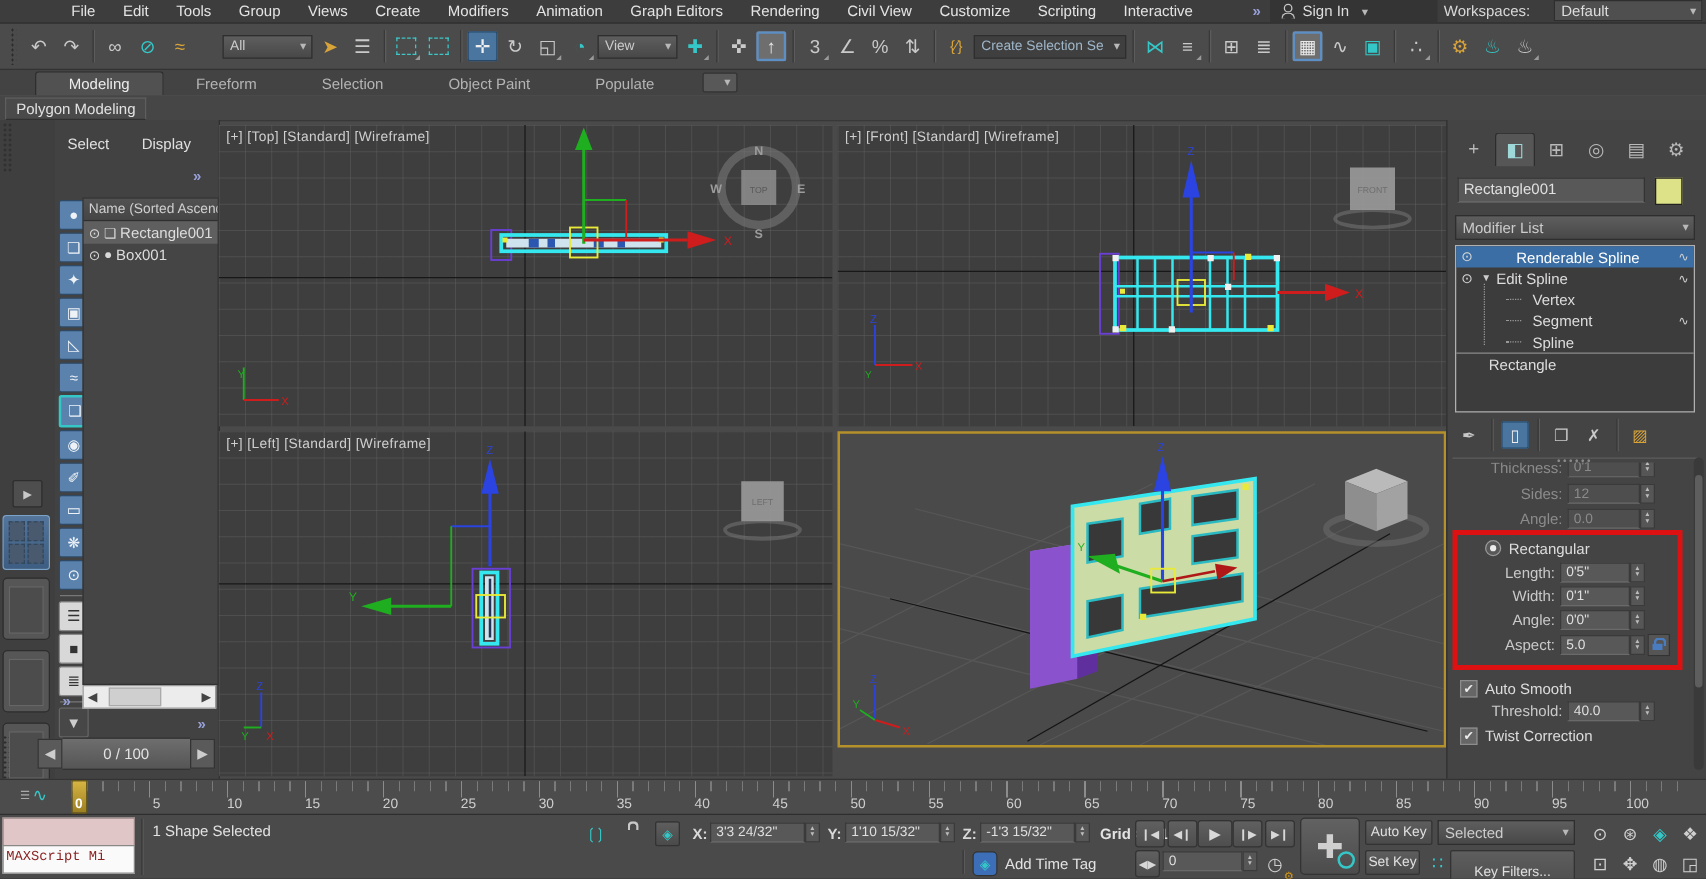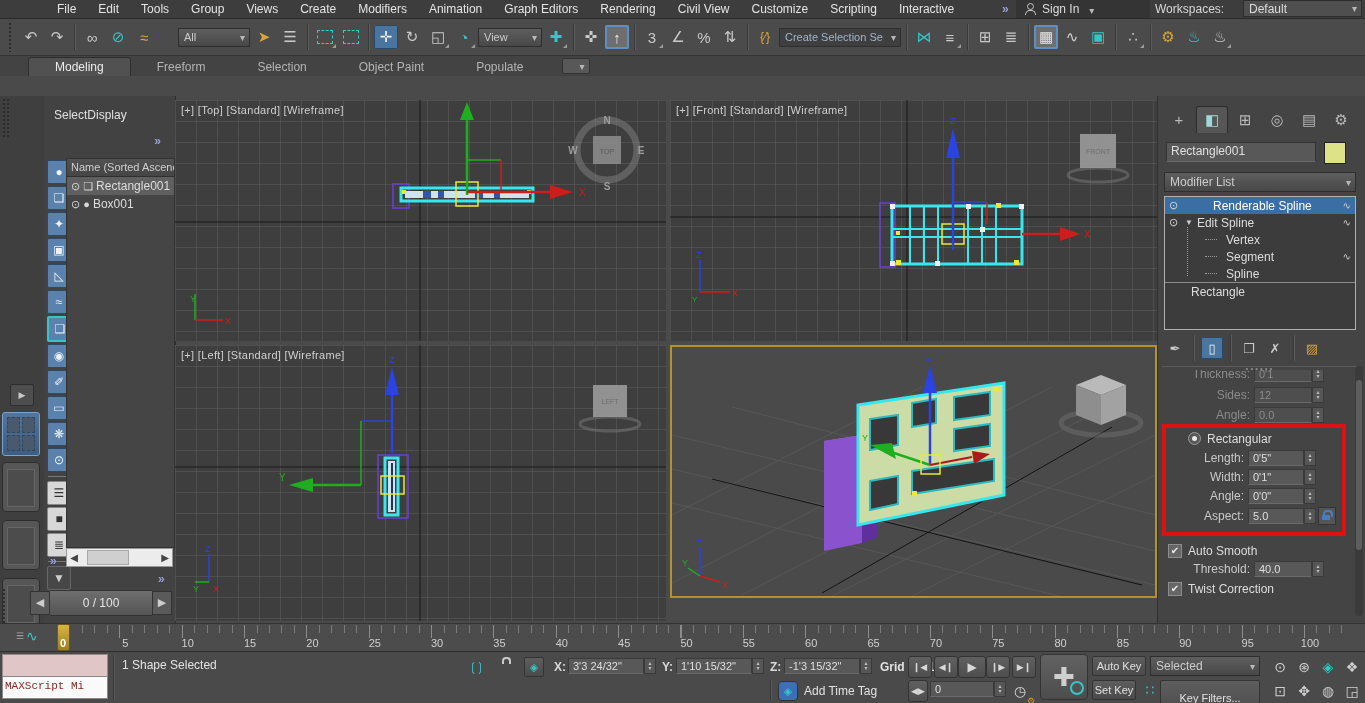--- a/index.html
+++ b/index.html
@@ -42,21 +42,21 @@
   
   #leftstrip{left:0;top:96px;width:44px;height:527px;background:#3f3f3f;}
   #leftstrip::before{content:"";position:absolute;left:2px;top:2px;width:8px;height:40px;background-image:radial-gradient(#2c2c2c 1px,transparent 1px);background-size:4px 4px;}
   #flyoutbtn{left:10px;top:288px;width:22px;height:20px;background:#4e4e4e;border:1px solid #2d2d2d;border-radius:2px;display:flex;align-items:center;justify-content:center;color:#c8c8c8;font-size:9px;}
   #subobj{left:2px;top:316px;width:38px;height:44px;background:linear-gradient(#53759b,#3d5d82);border:1px solid #7aa3cc;border-radius:3px;display:grid;grid-template-columns:1fr 1fr;gap:2px;padding:4px;box-sizing:border-box;}
   #subobj i{background:#4a5a6e;border:1px dashed #31475e;}
   .graybtn{left:2px;width:38px;height:50px;background:#565656;border:1px solid #2d2d2d;border-radius:4px;box-sizing:border-box;}
   .graybtn i{display:block;margin:6px auto;width:26px;height:36px;background:#4c4c4c;border:1px solid #666;}
   
   #explorer{left:44px;top:96px;width:131px;height:527px;background:#424242;border-right:1px solid #2f2f2f;}
-  #explorer .menus{position:absolute;left:10px;top:12px;display:flex;font-size:12px;color:#e0e0e0;}
+  #explorer .menus{position:absolute;left:10px;top:12px;display:flex;gap:26px;font-size:12px;color:#e0e0e0;}
   #expchev{position:absolute;right:14px;top:38px;}
   .toolcol{position:absolute;left:3px;top:64px;width:24px;}
   .tico{width:22px;height:22px;margin-bottom:2px;background:#5a82ad;border:1px solid #2f4a66;border-radius:2px;display:flex;align-items:center;justify-content:center;font-size:12px;color:#eef2f6;}
   .tico.frame{border:2px solid #35c7c7;}
   .tico.light{background:#d8d8d8;border-color:#888;color:#333;}
   .tico.plain{background:#474747;border-color:#666;color:#ccc;}
   .tsep2{height:1px;background:#777;margin:4px 1px;}
   #list{position:absolute;left:22px;top:62px;width:109px;height:390px;background:#454545;border:1px solid #323232;box-sizing:border-box;}
   #listhdr{height:18px;background:linear-gradient(#525252,#454545);border-bottom:1px solid #2f2f2f;font-size:11px;color:#cfcfcf;padding:2px 0 0 4px;box-sizing:border-box;white-space:nowrap;overflow:hidden;}
   .erow{height:18px;display:flex;align-items:center;gap:3px;padding-left:4px;font-size:12px;white-space:nowrap;overflow:hidden;}
@@ -236,20 +236,23 @@
   </div>
 
   <div id="rtabs">
     <span class="rtab active">Modeling</span>
     <span class="rtab">Freeform</span>
     <span class="rtab">Selection</span>
     <span class="rtab">Object Paint</span>
     <span class="rtab">Populate</span>
     <span id="rmin" class="ddarrow"></span>
   </div>
+  <div id="rpanelrow" class="a">
+    <span id="rpanel">Polygon Modeling</span>
+  </div>
 
   <div id="leftstrip" class="a">
     <div class="a" id="flyoutbtn">▶</div>
     <div class="a" id="subobj">
         <i></i>
         <i></i>
         <i></i>
         <i></i>
       </div>
     <div class="a graybtn" style="top:366px;">

